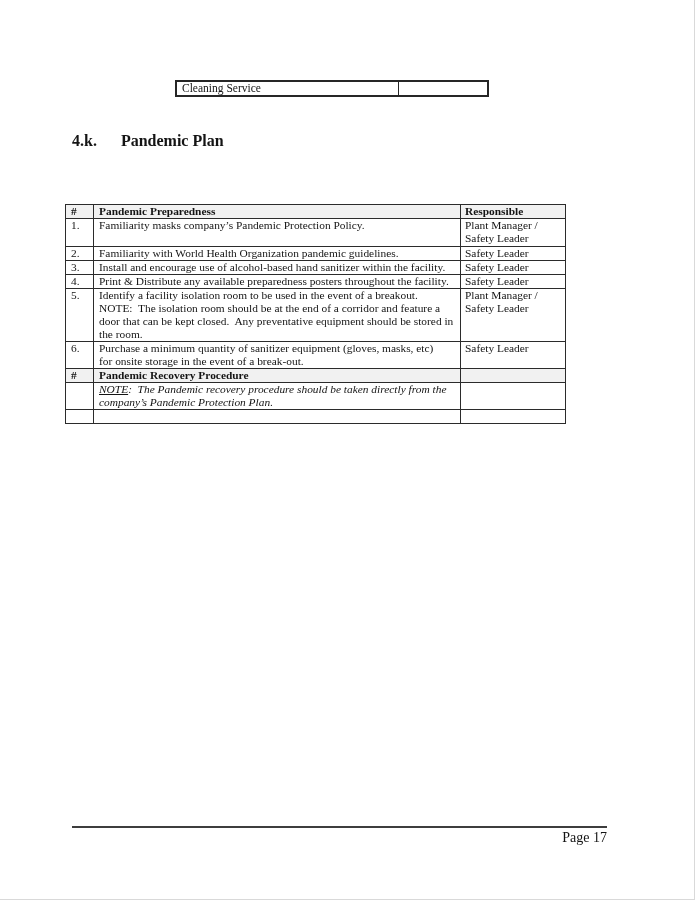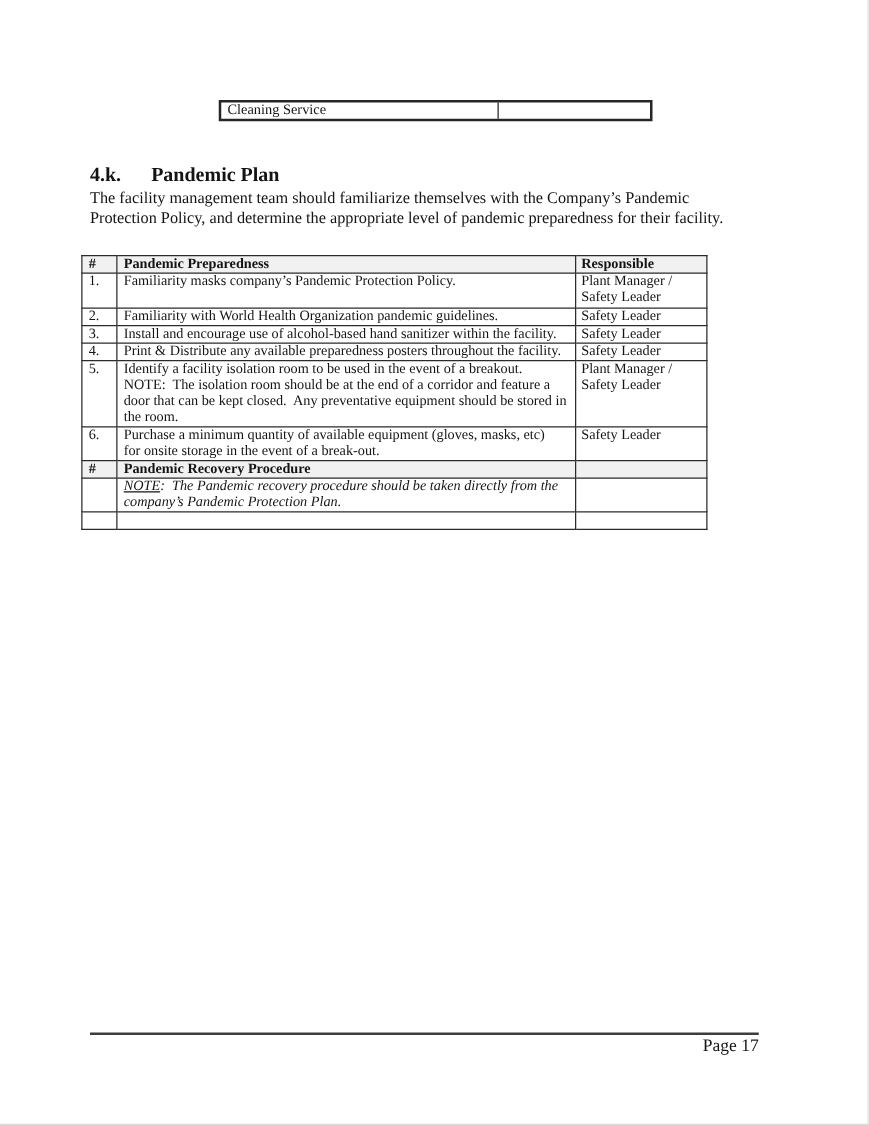--- a/index.html
+++ b/index.html
@@ -13,21 +13,21 @@
     overflow: hidden;
     border-right: 1px solid #d9d9d9;
     border-bottom: 1px solid #d9d9d9;
     box-sizing: border-box;
   }
 
   
   .frag {
     position: absolute;
     left: 175px; top: 80px;
-    width: 347px; height: 17px;
+    width: 314px; height: 17px;
     border: 2px solid #262626;
     display: flex;
     box-sizing: border-box;
     align-items: flex-start;
   }
   .frag-c1 {
     width: 222px;
     height: 100%;
     border-right: 1px solid #262626;
     box-sizing: border-box;
@@ -103,22 +103,20 @@
 
 <div class="page">
 
   <div class="frag">
     <div class="frag-c1">Cleaning Service</div>
     <div class="frag-c2"></div>
   </div>
 
   <h1 class="heading"><span>4.k.</span><span class="title-part">Pandemic Plan</span></h1>
 
-  <p class="intro">The facility management team should familiarize themselves with the Company’s Pandemic
-Protection Policy, and determine the appropriate level of pandemic preparedness for their facility.</p>
 
   <table class="main">
     <colgroup>
       <col style="width:28px">
       <col style="width:367px">
       <col style="width:105px">
     </colgroup>
     <tbody>
       <tr class="hdr" style="height:14px">
         <td class="num">#</td>
@@ -150,21 +148,21 @@
         <td class="num">5.</td>
         <td class="desc">Identify a facility isolation room to be used in the event of a breakout.
 NOTE:  The isolation room should be at the end of a corridor and feature a
 door that can be kept closed.  Any preventative equipment should be stored in
 the room.</td>
         <td class="resp">Plant Manager /
 Safety Leader</td>
       </tr>
       <tr style="height:27px">
         <td class="num">6.</td>
-        <td class="desc">Purchase a minimum quantity of available equipment (gloves, masks, etc)
+        <td class="desc">Purchase a minimum quantity of sanitizer equipment (gloves, masks, etc)
 for onsite storage in the event of a break-out.</td>
         <td class="resp">Safety Leader</td>
       </tr>
       <tr class="hdr" style="height:14px">
         <td class="num">#</td>
         <td class="desc">Pandemic Recovery Procedure</td>
         <td class="resp"></td>
       </tr>
       <tr style="height:25px">
         <td class="num"></td>

